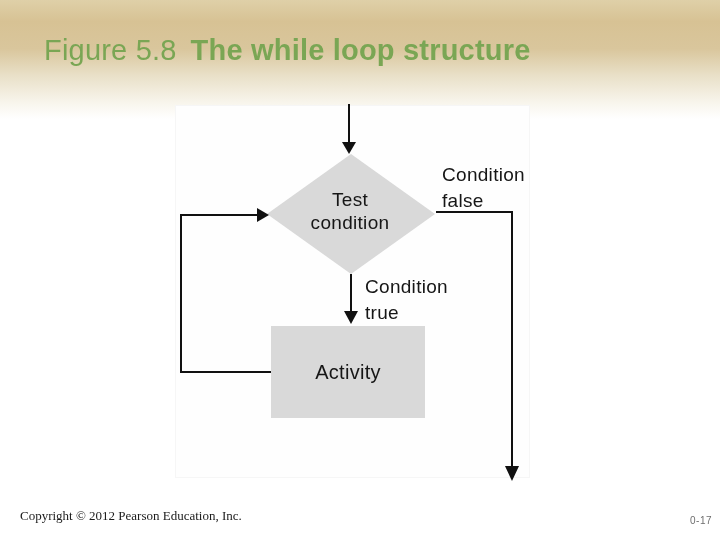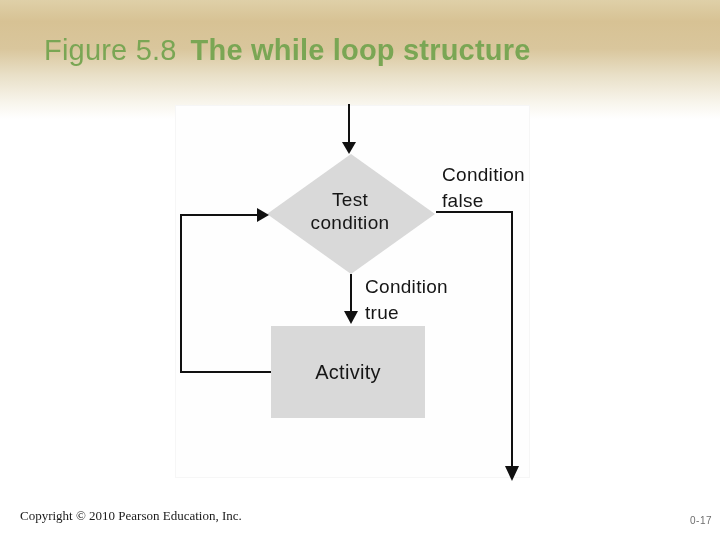--- a/index.html
+++ b/index.html
@@ -123,17 +123,17 @@
     <polygon class="arrow-head" points="344,311 358,311 351,324"></polygon>
 
     <rect x="271" y="326" width="154" height="92" fill="#d9d9d9"></rect>
     <text class="shape-text process-text" x="348" y="379" text-anchor="middle">Activity</text>
 
     <polyline class="flow-line" points="271,372 181,372 181,215 257,215"></polyline>
     <polygon class="arrow-head" points="257,208 257,222 269,215"></polygon>
   </svg>
 
   <footer>
-    <span class="copyright">Copyright © 2010 Pearson Education, Inc.</span>
+    <span class="copyright">Copyright © 2012 Pearson Education, Inc.</span>
     <span class="page-number">0-17</span>
   </footer>
 
 </div>
 
 </body></html>

